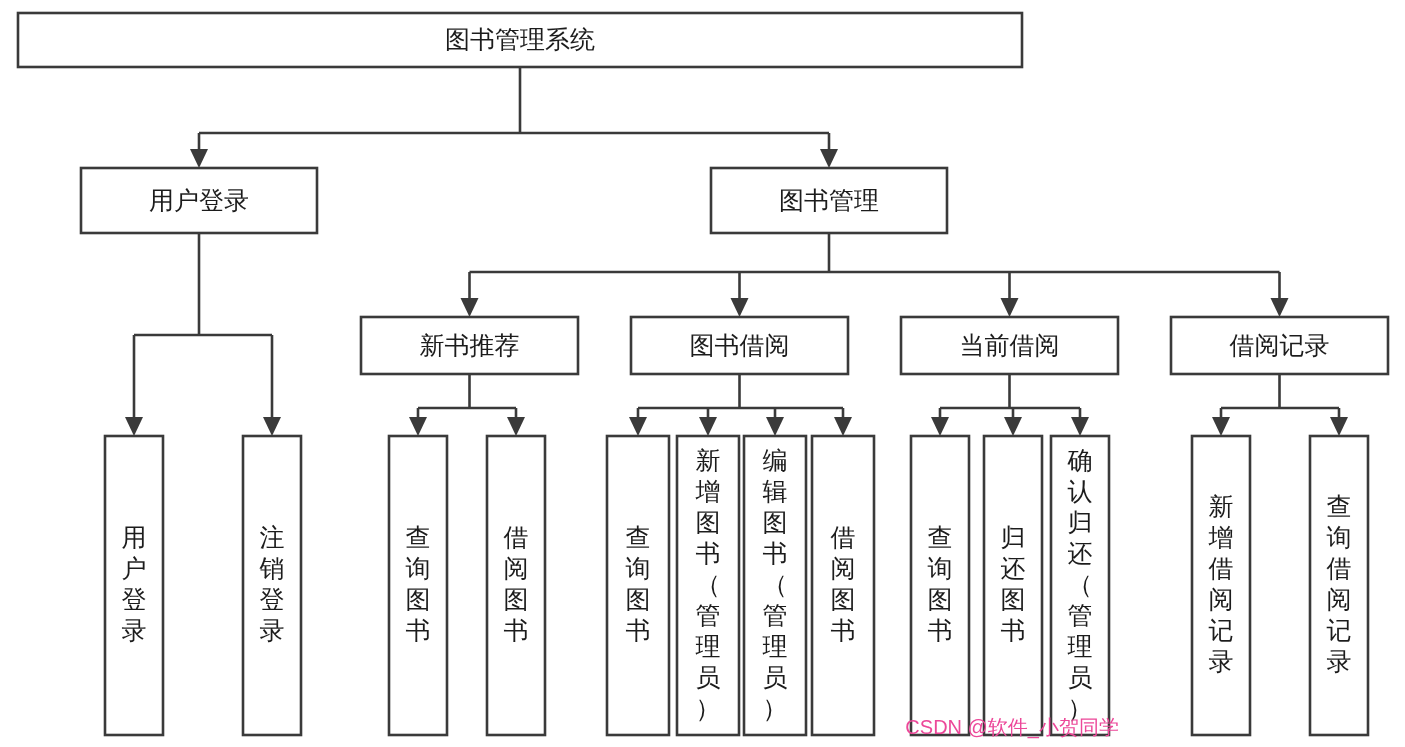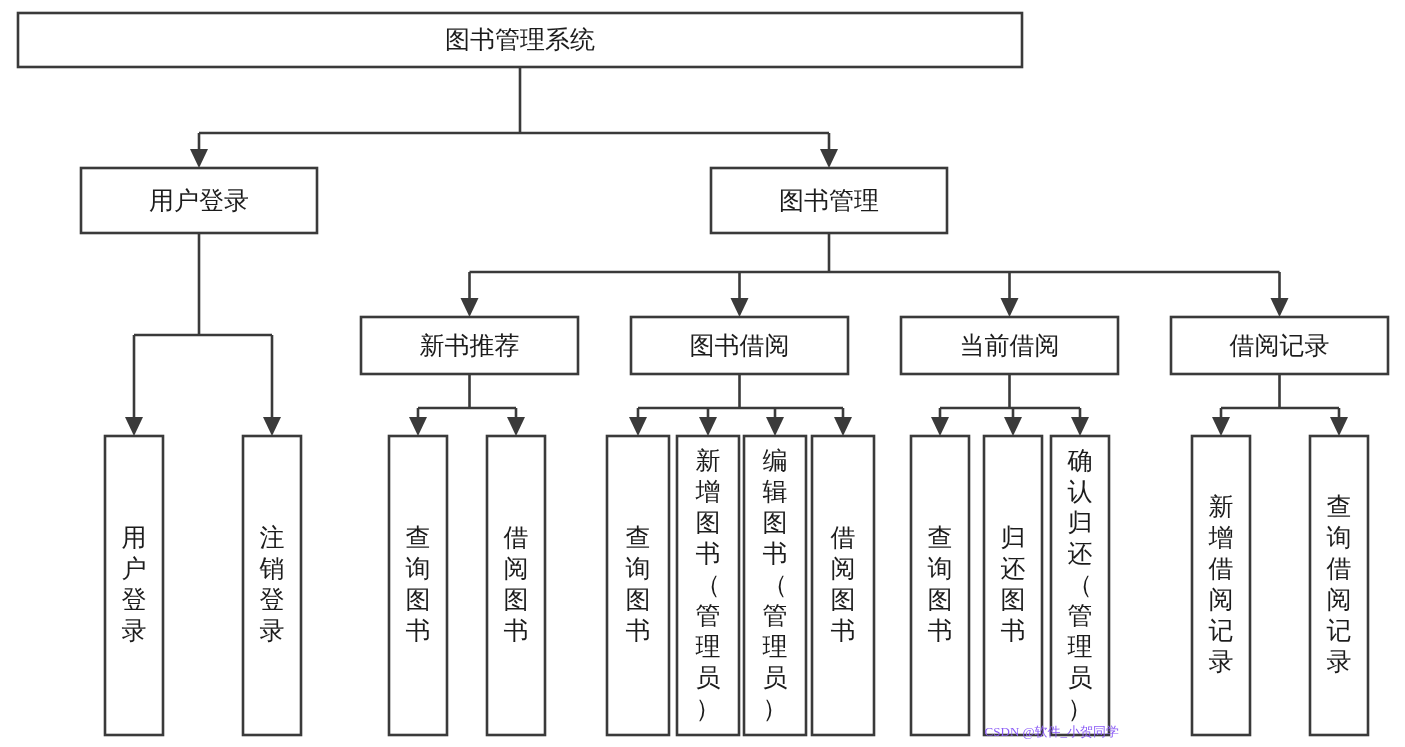--- a/index.html
+++ b/index.html
@@ -50,23 +50,23 @@
   .node-label-v {
     font-family: "DejaVu Sans", "Liberation Sans", sans-serif;
     font-size: 25px;
     fill: #1c1c1c;
     text-anchor: middle;
   }
   .watermark {
     position: absolute;
     right: 10px;
     bottom: 6px;
-    font-family: Liberation Serif, serif;
-    font-size: 13px;
-    color: #8b5cf6;
+    font-family: Liberation Sans, sans-serif;
+    font-size: 20px;
+    color: #ec4899;
     white-space: nowrap;
     user-select: none;
   }
 </style>
 </head>
 <body>
 
 <div id="diagram-root">
   <svg id="tree-svg" viewBox="0 0 1405 747">
     <g id="connectors-layer">

